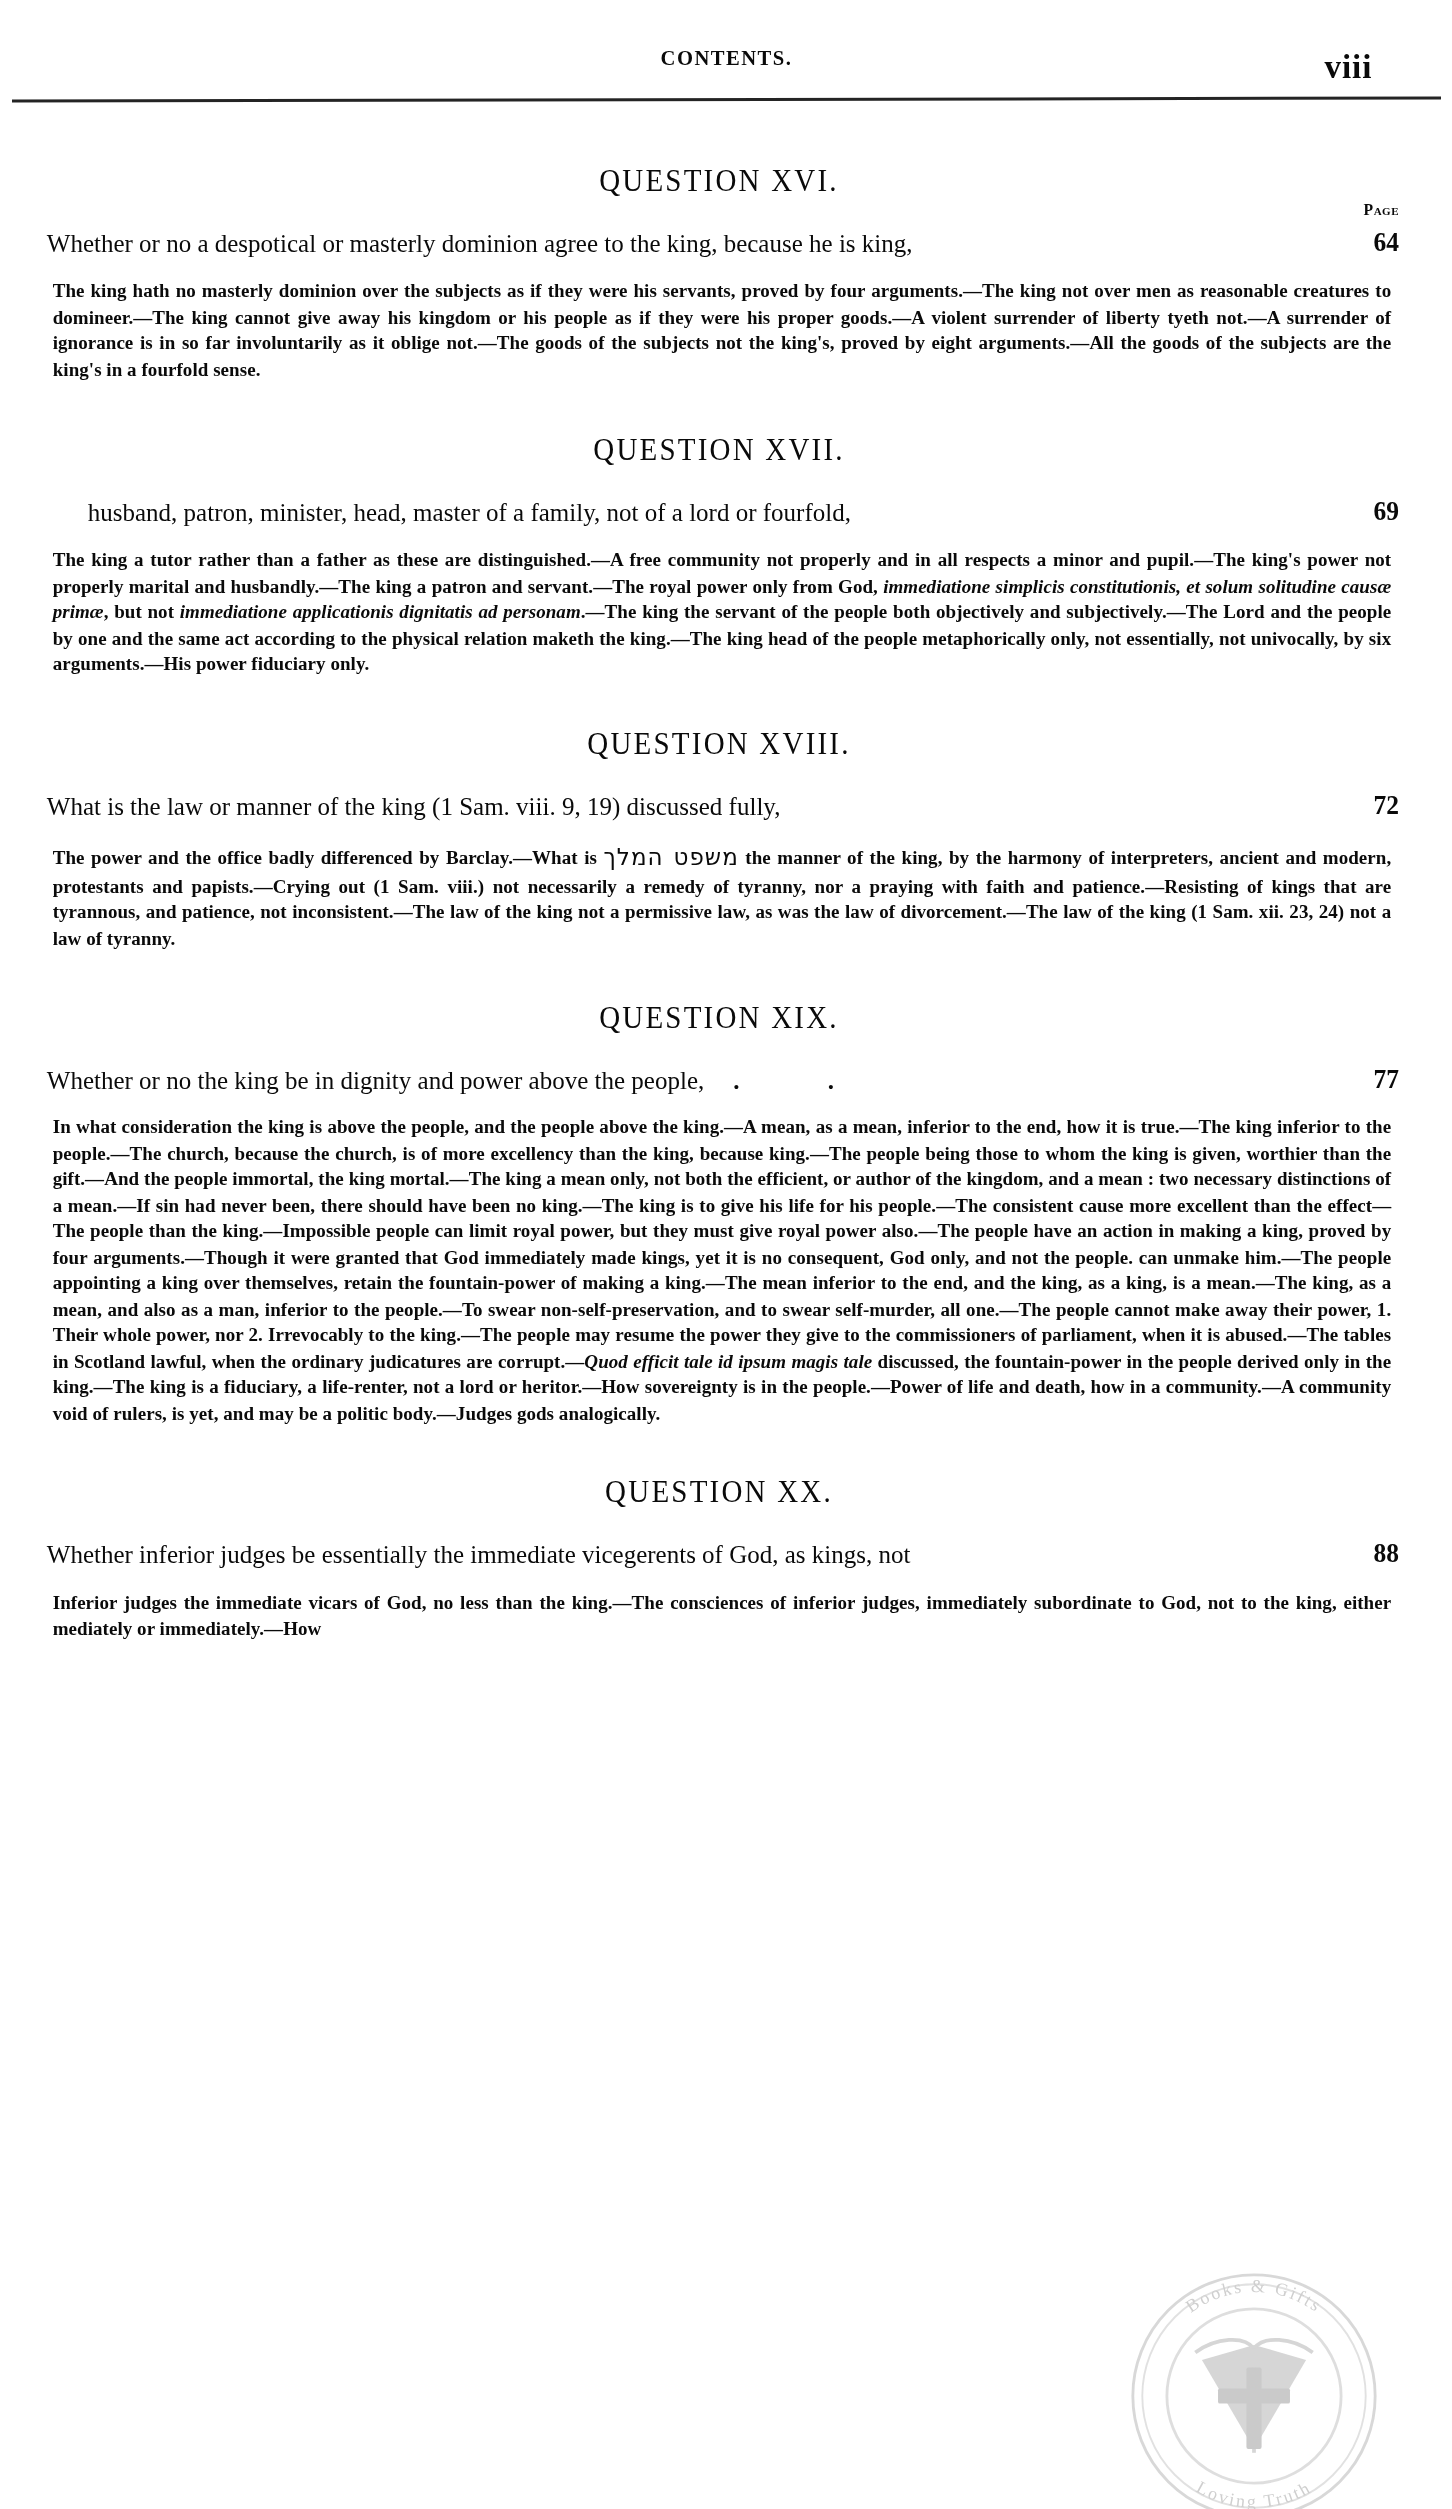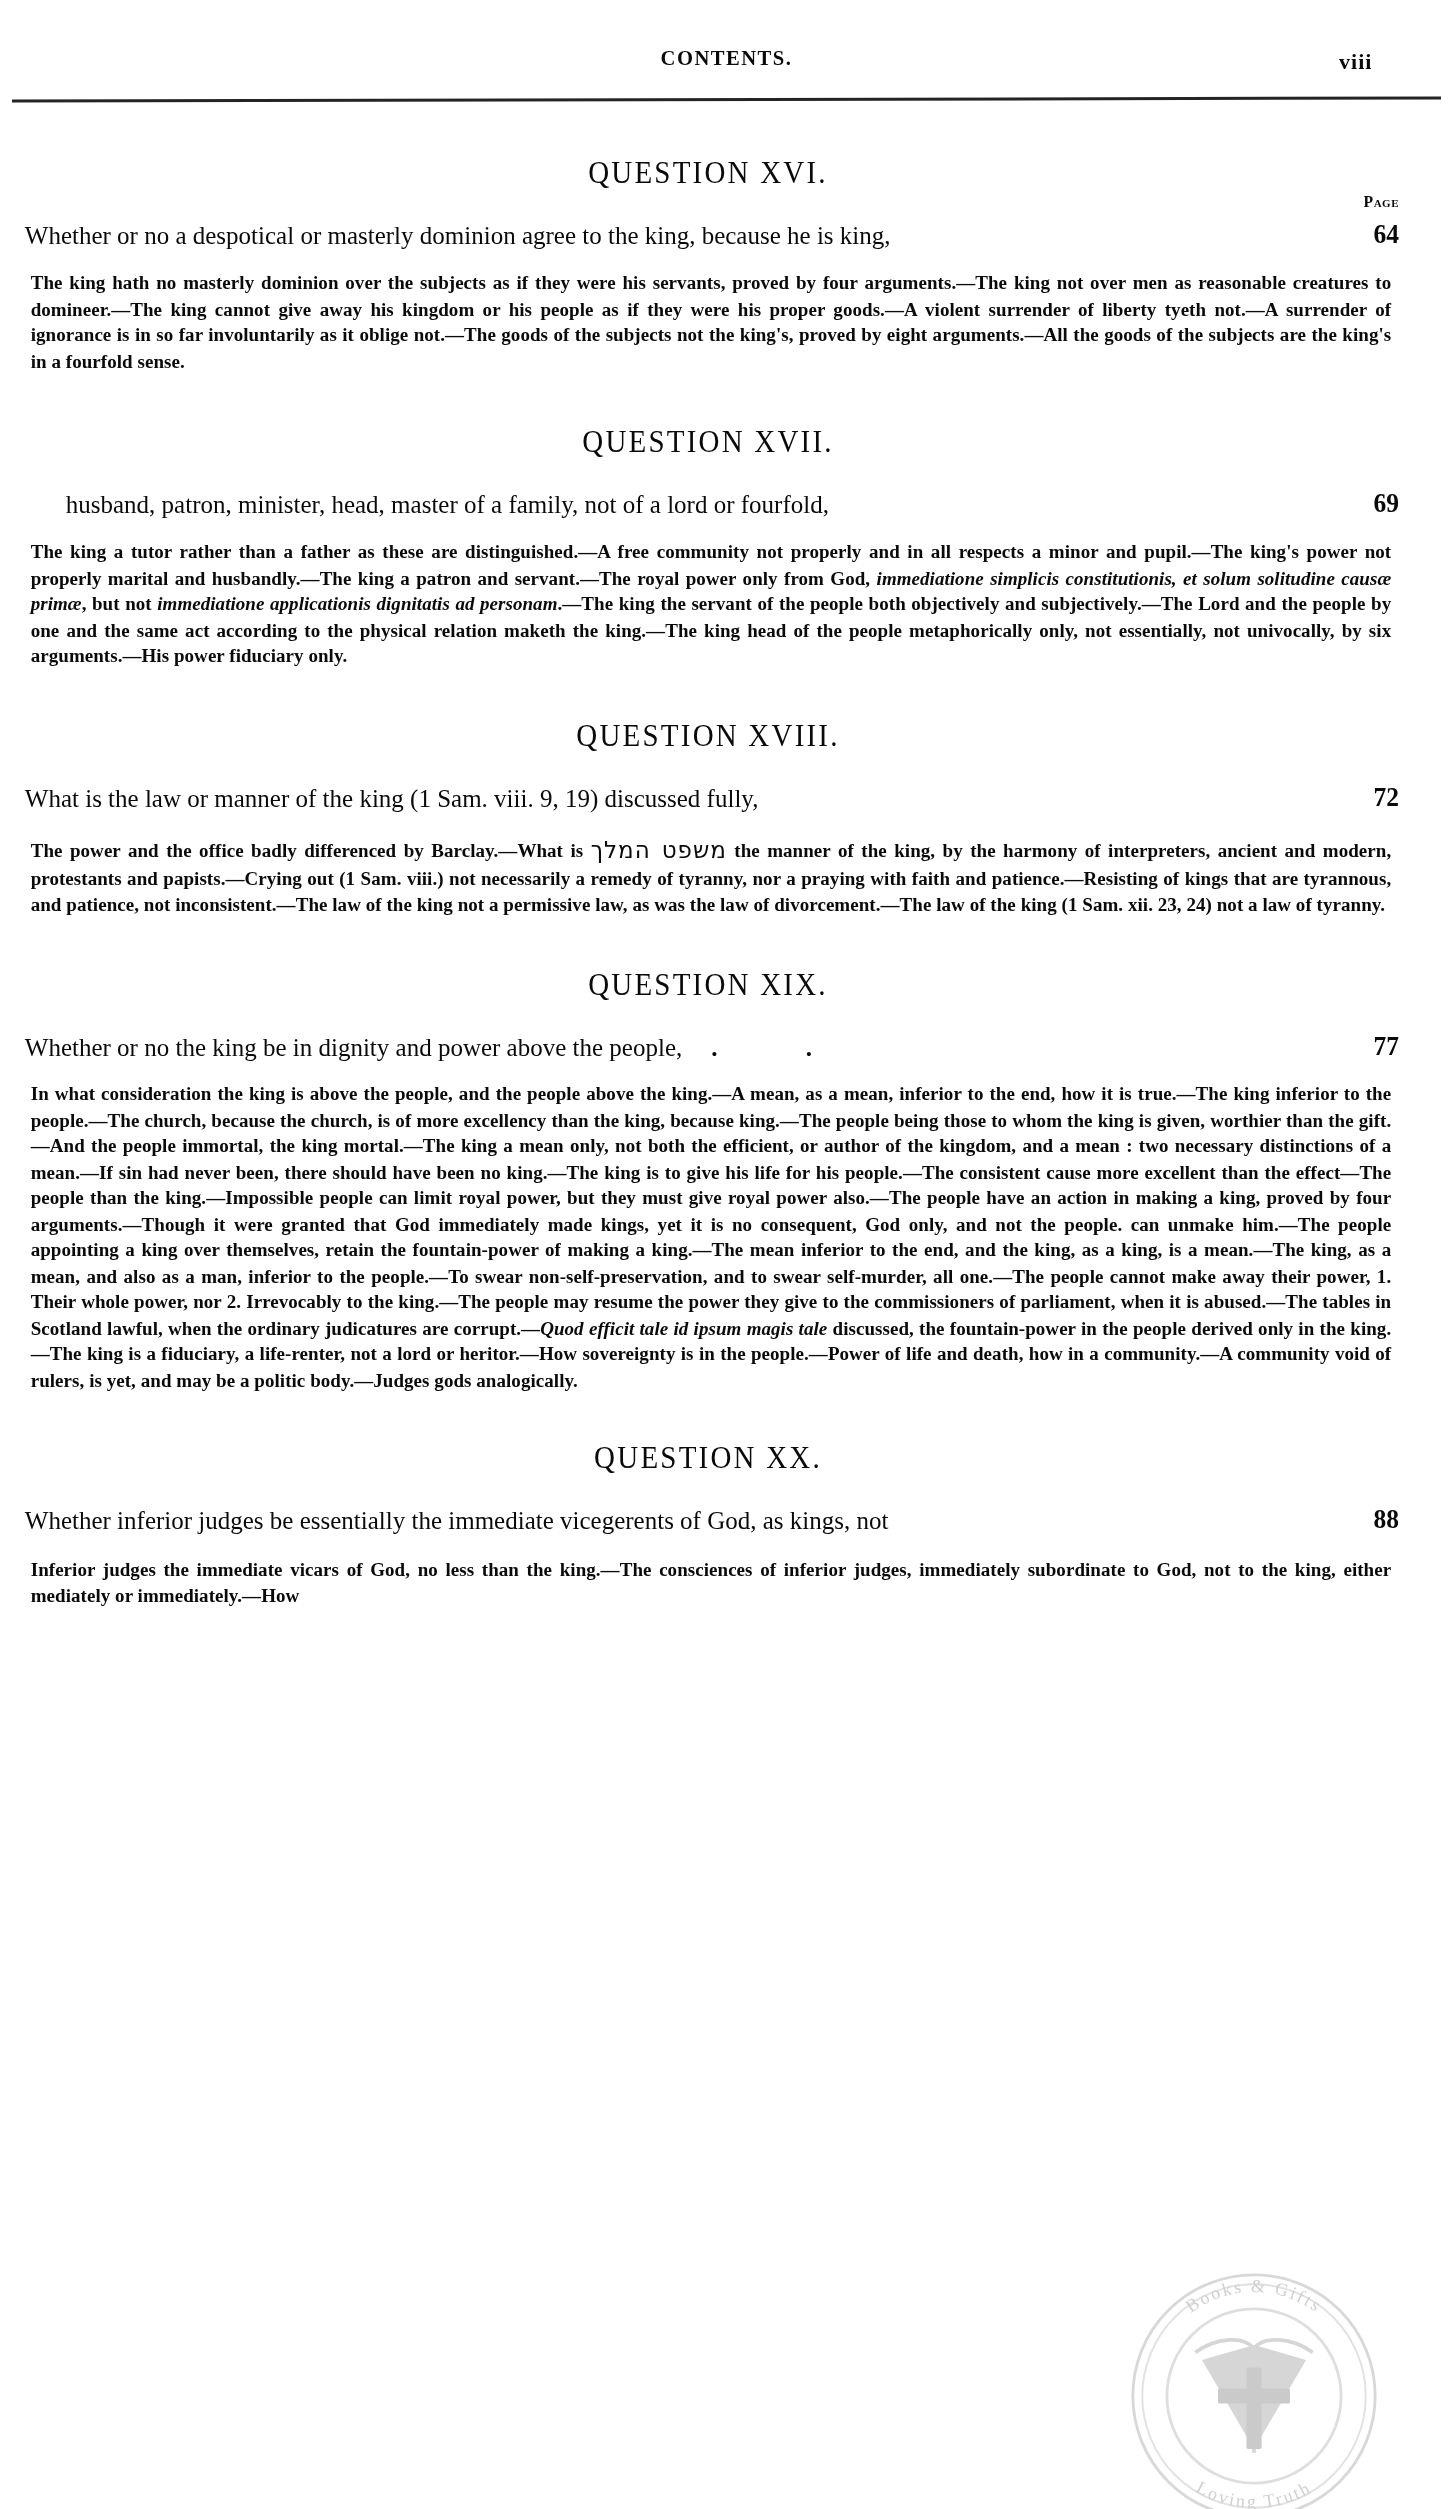--- a/index.html
+++ b/index.html
@@ -38,38 +38,38 @@
     font-size: 20.6px;
     font-weight: bold;
     letter-spacing: 1.5px;
     font-family: "Liberation Serif", serif;
     transform: scaleY(1.05);
   }
   .runhead-folio {
     position: absolute;
     right: 21.6px;
     top: 2px;
-    font-size: 22px;
+    font-size: 33px;
     font-weight: bold;
     letter-spacing: 1px;
     font-family: "Liberation Serif", serif;
   }
   .rule {
     margin: 9.8px 11.8px 0 11.8px;
     height: 2.9px;
     background: #111;
     border: 0;
     transform: rotate(-0.12deg);
     opacity: .92;
   }
 
   
   .content {
-    margin: 0 54px 0 17px;
-    padding-top: 14px;
+    margin: 0 54px 0 39px;
+    padding-top: 22px;
     position: relative;
   }
 
   .q-block { position: relative; }
 
   .q-head {
     text-align: center;
     font-size: 29px;
     letter-spacing: 2.2px;
     font-weight: normal;

